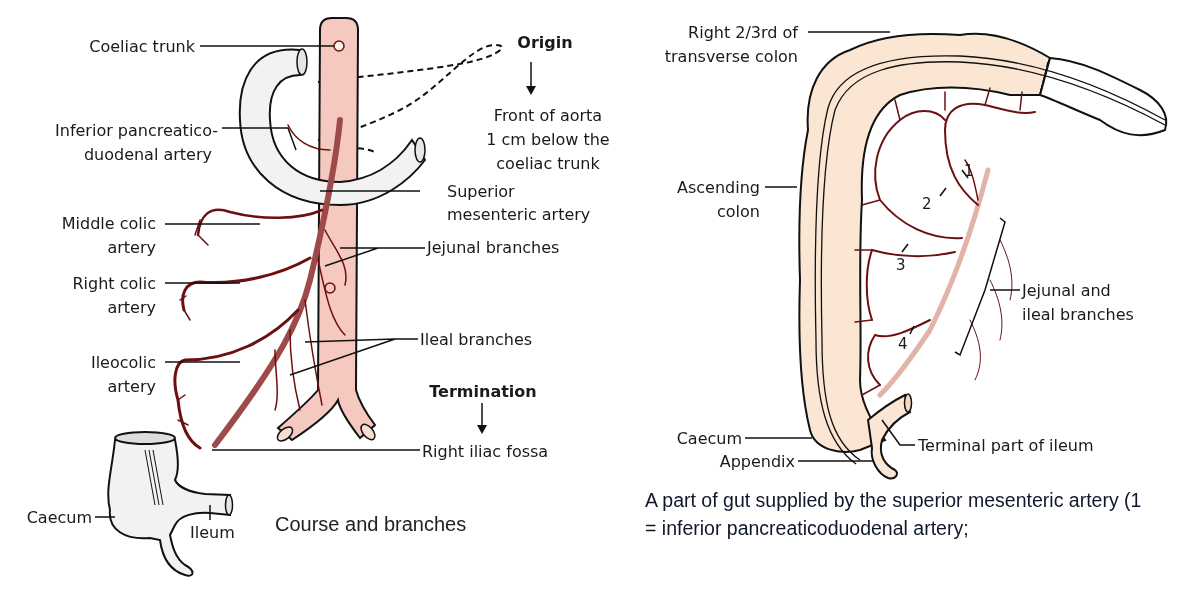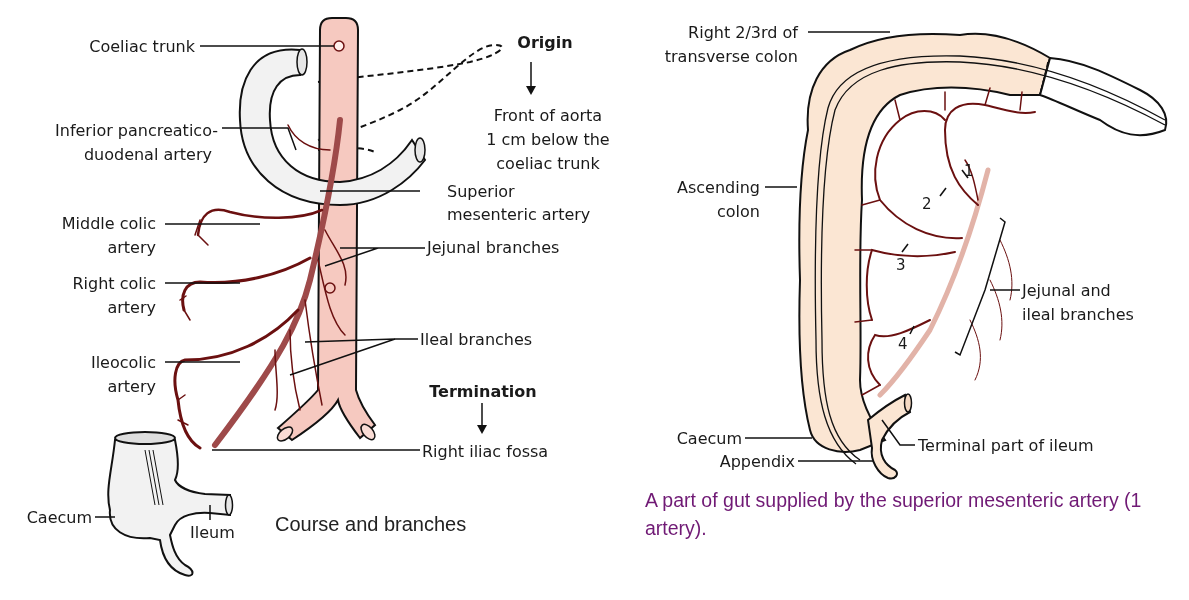--- a/index.html
+++ b/index.html
@@ -4,21 +4,21 @@
 <style>
   html, body { margin:0; padding:0; background:#ffffff; }
   body { width:1189px; height:600px; position:relative; overflow:hidden;
          font-family:"DejaVu Sans", sans-serif; color:#1a1a1a; }
   svg { position:absolute; left:0; top:0; }
   .lbl { font-family:"DejaVu Sans", sans-serif; font-size:16px; fill:#1a1a1a; }
   .lbl-b { font-family:"DejaVu Sans", sans-serif; font-size:16px; font-weight:bold; fill:#1a1a1a; }
   .cap { font-family:"Liberation Sans", sans-serif; font-size:20px; fill:#222; }
   .num { font-family:"DejaVu Sans", sans-serif; font-size:15px; fill:#1a1a1a; }
   .capdiv { position:absolute; left:645px; top:486px; width:540px;
-            font-family:"Liberation Sans", sans-serif; font-size:19.5px; line-height:28px; color:#701a75; }
+            font-family:"Liberation Sans", sans-serif; font-size:19.5px; line-height:28px; color:#0f172a; }
   .capdiv div { white-space:nowrap; }
 </style>
 </head>
 <body>
 
 <svg width="1189" height="600" viewBox="0 0 1189 600">
 
   <g>
 
     <path d="M318,82 C360,76 420,72 470,62 C500,55 510,45 495,45 C470,45 440,90 400,110 C370,125 340,135 318,140" fill="none" stroke="#111" stroke-width="2" stroke-dasharray="6,4"></path>
@@ -165,14 +165,14 @@
     <text class="lbl" x="1022" y="296">Jejunal and</text>
     <text class="lbl" x="1022" y="320">ileal branches</text>
     <text class="lbl" x="742" y="444" text-anchor="end">Caecum</text>
     <text class="lbl" x="795" y="467" text-anchor="end">Appendix</text>
     <text class="lbl" x="918" y="451">Terminal part of ileum</text>
   </g>
 </svg>
 
 <div class="capdiv">
   <div>A part of gut supplied by the superior mesenteric artery (1</div>
-  <div>artery).</div>
+  <div>= inferior pancreaticoduodenal artery;</div>
 </div>
 
 </body></html>

